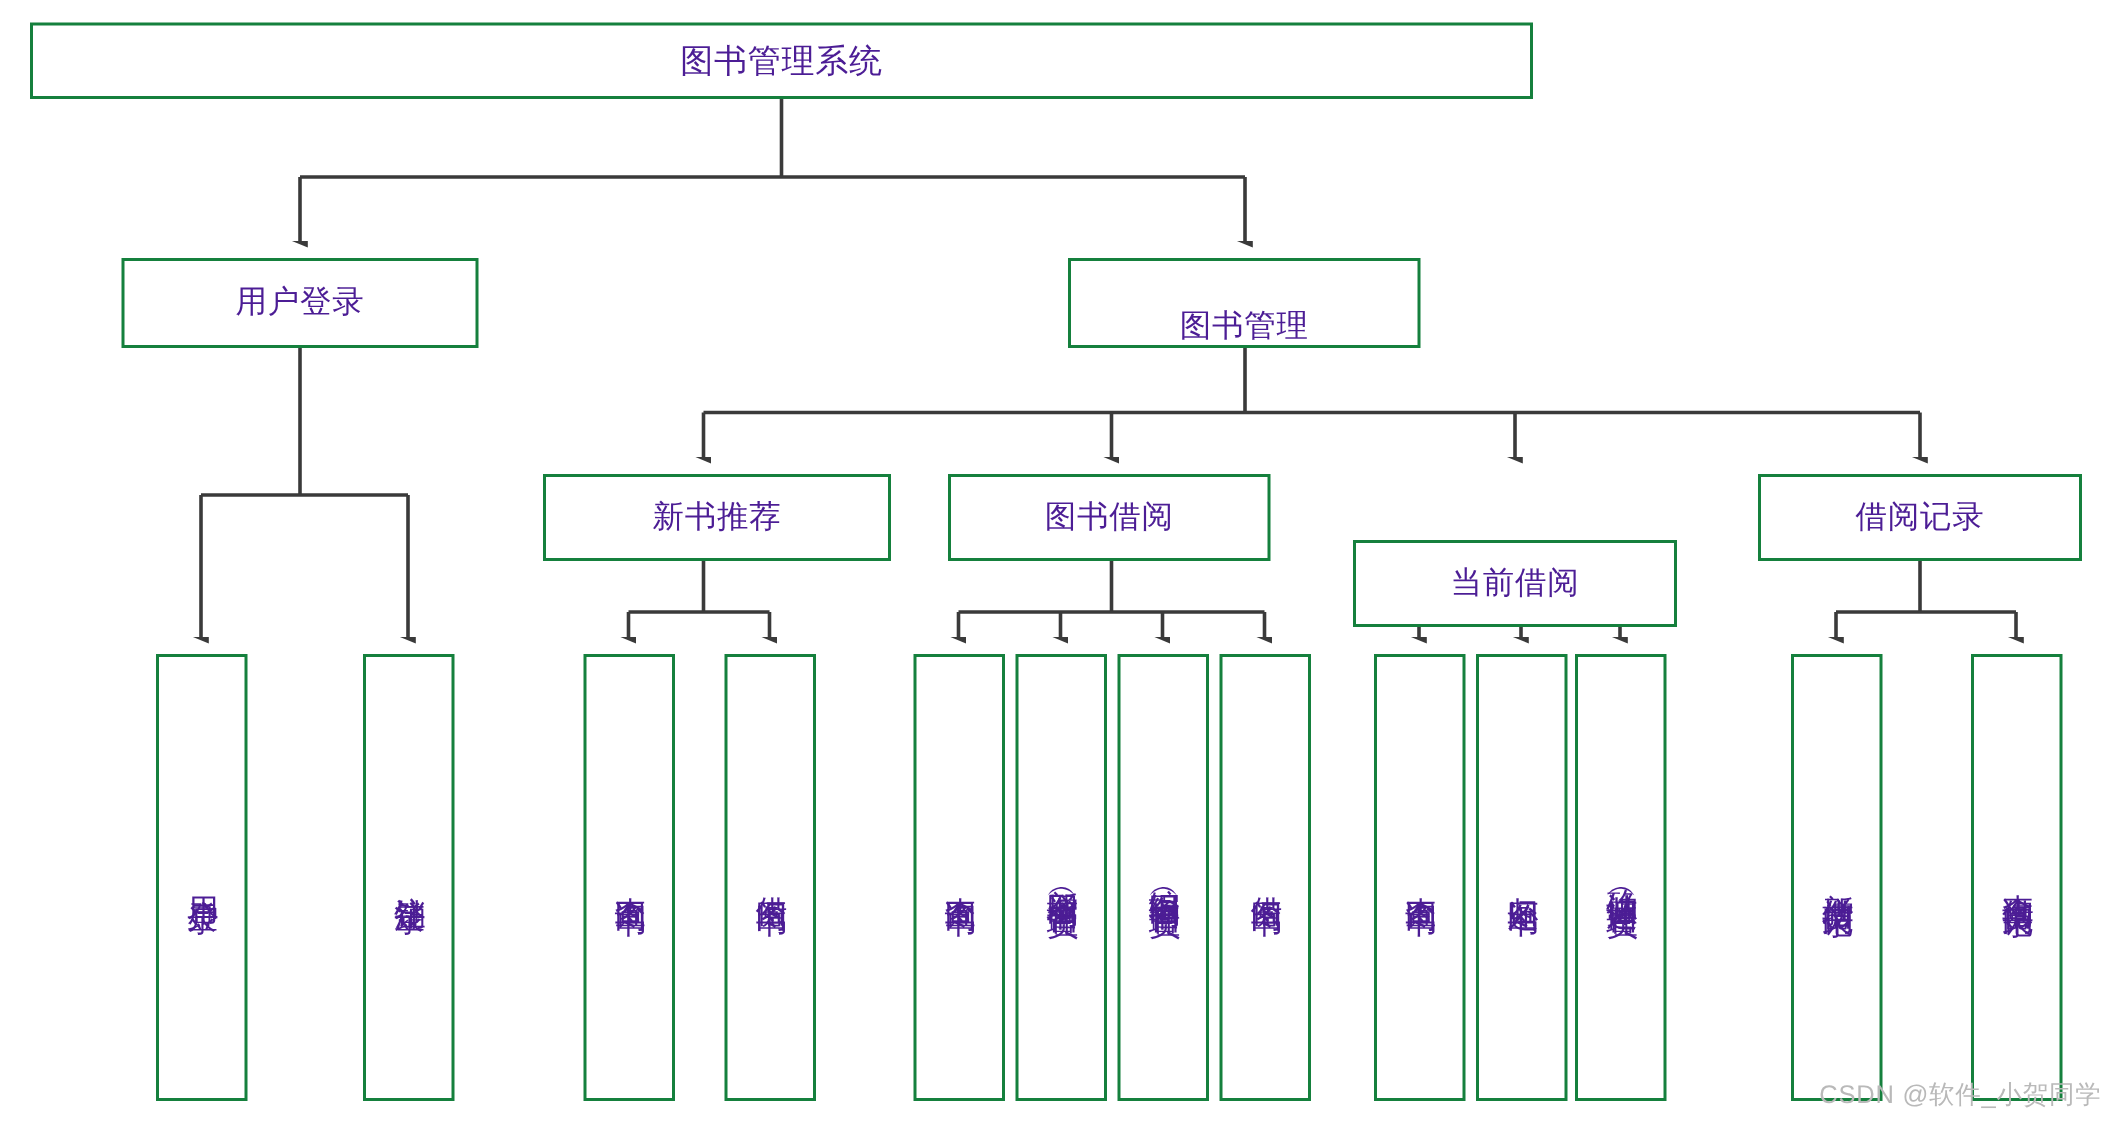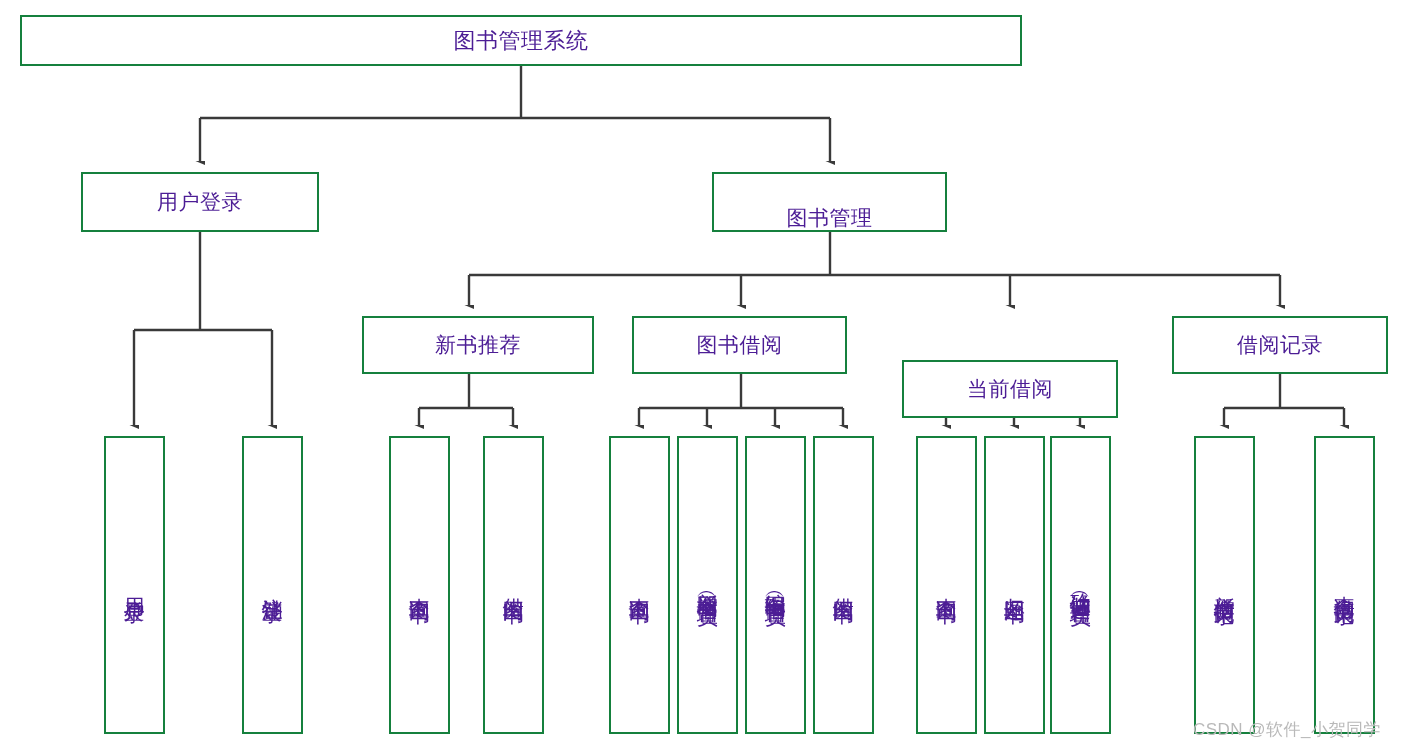--- a/index.html
+++ b/index.html
@@ -60,21 +60,21 @@
     writing-mode: vertical-rl;
     text-orientation: upright;
     font-size: 21px;
     line-height: 1.12;
     letter-spacing: 2px;
     white-space: normal;
     max-height: 100%;
   }
   #watermark {
     position: absolute;
-    right: 24px;
+    right: 4px;
     bottom: 6px;
     font-size: 17px;
     color: #b9b9b9;
     letter-spacing: 0.5px;
     z-index: 5;
     white-space: nowrap;
   }
 </style>
 </head>
 <body>

